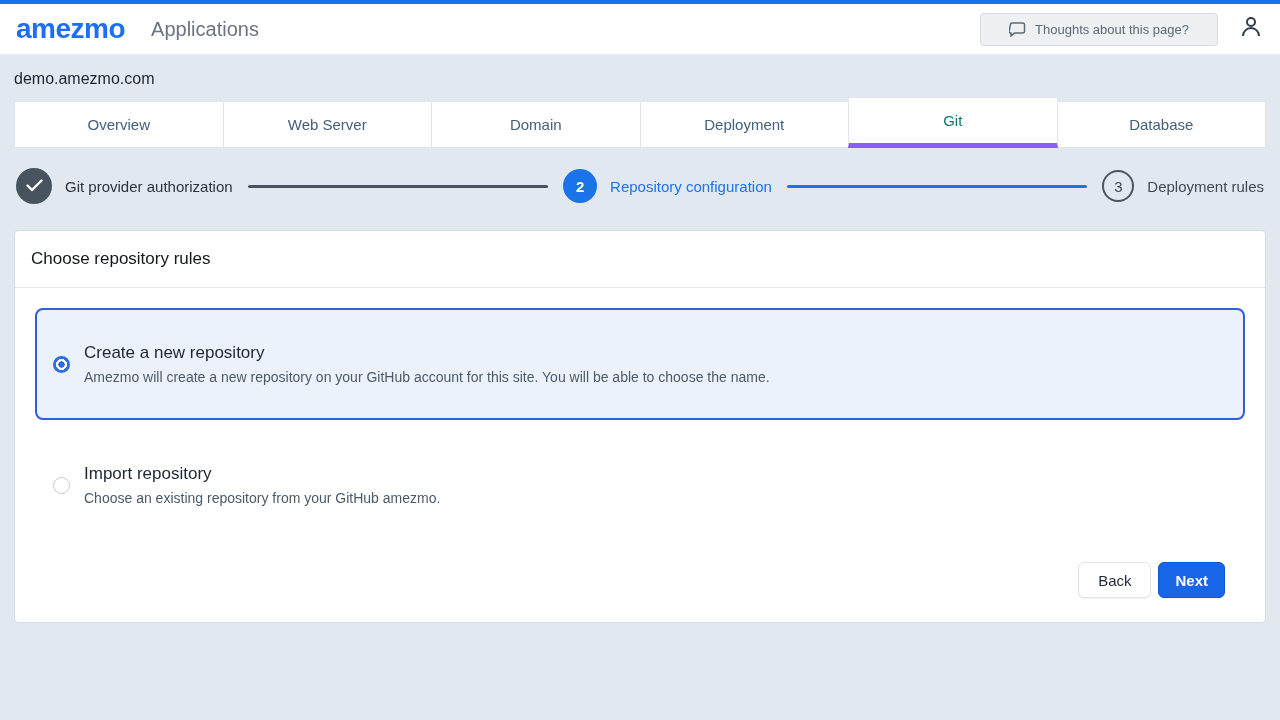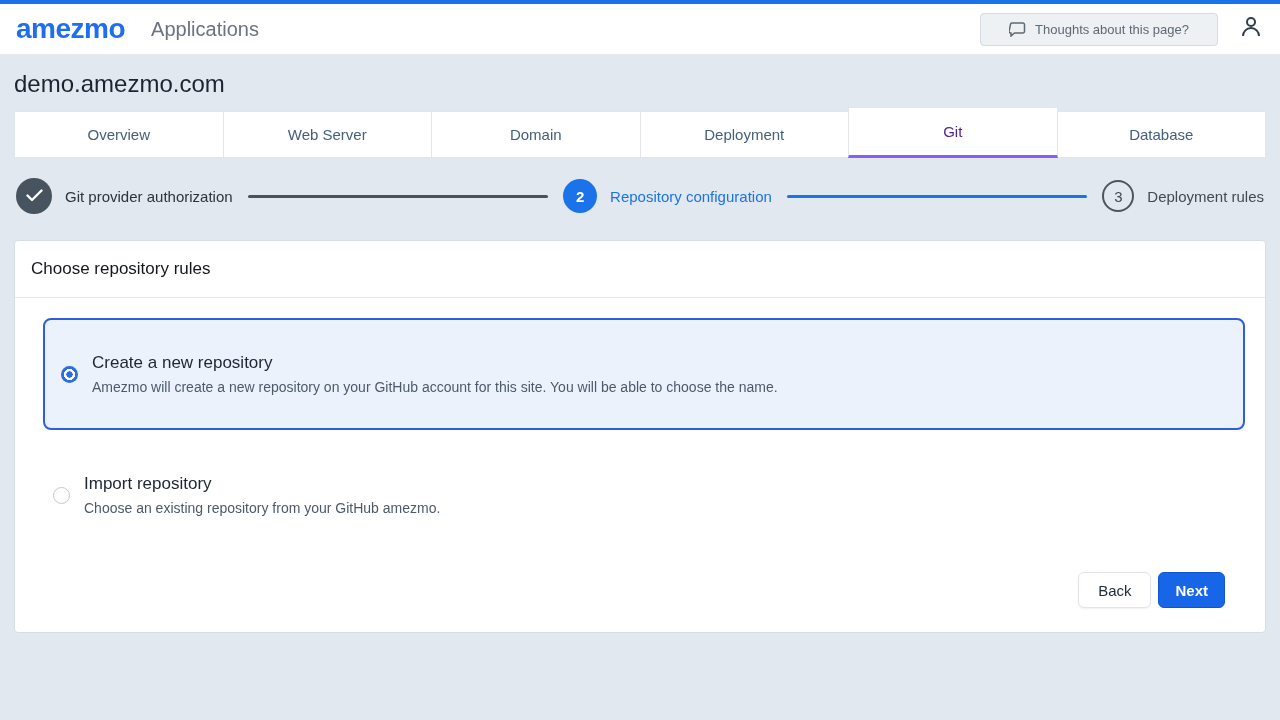--- a/index.html
+++ b/index.html
@@ -25,33 +25,33 @@
   .feedback-btn {
     display:flex; align-items:center; gap:9px;
     background:#eef1f4; border:1px solid #d5dbe2; border-radius:4px;
     padding:8px 28px; color:#5d6974; font-size:13px; cursor:pointer; margin-right:20px;
   }
   .feedback-btn svg { display:block; }
   .user-btn { cursor:pointer; display:flex; align-items:center; }
 
   
   .page { padding:0 14px; }
-  .site-title { font-size:24px; font-weight:400; color:#1b2430; margin:15px 0 13px; }
+  .site-title { font-size:16px; font-weight:400; color:#1b2430; margin:15px 0 13px; }
 
   
   .tabs { display:flex; }
   .tab {
     flex:1; background:#fff; border:1px solid #e2e6eb; margin-left:-1px;
     height:47px; display:flex; align-items:center; justify-content:center;
     font-size:15px; color:#44607c; cursor:pointer;
   }
   .tab:first-child { margin-left:0; }
   .tab.active {
-    color:#4c1d95; margin-top:-4px; height:51px;
-    border-bottom:3px solid #8b5cf6; position:relative; z-index:2;
+    color:#0f766e; margin-top:-4px; height:51px;
+    border-bottom:5px solid #8b5cf6; position:relative; z-index:2;
   }
 
   
   .stepper { display:flex; align-items:center; margin:20px 2px 26px; }
   .step { display:flex; align-items:center; }
   .step-circle {
     border-radius:50%; display:flex; align-items:center; justify-content:center;
     flex-shrink:0; font-size:15px;
   }
   .step-circle.complete { width:36px; height:36px; background:#47535e; }
@@ -72,21 +72,21 @@
     border-bottom:1px solid #e5e8ec;
   }
   .card-body { padding:20px 20px 24px; }
 
   .option {
     display:flex; gap:14px; align-items:center;
     padding:14px 16px; border:2px solid transparent; border-radius:8px; cursor:pointer;
   }
   .option.selected {
     background:#ecf2fb; border-color:#2e5ed9;
-    padding-top:33px; padding-bottom:33px; margin-bottom:28px;margin-left:8px;
+    padding-top:33px; padding-bottom:33px; margin-bottom:28px;
   }
   .radio {
     width:17px; height:17px; border-radius:50%; flex-shrink:0; cursor:pointer;
   }
   .radio.on {
     background:radial-gradient(circle at 50% 50%, #2b6ee4 0 3px, #fff 3.3px 5.4px, #2b6ee4 5.7px);
   }
   .radio.off { background:#fff; border:1px solid #c3cad2; }
   .option-title { font-size:17px; color:#1d2633; margin-bottom:6px; }
   .option-desc  { font-size:14px; color:#4c5a68; }

